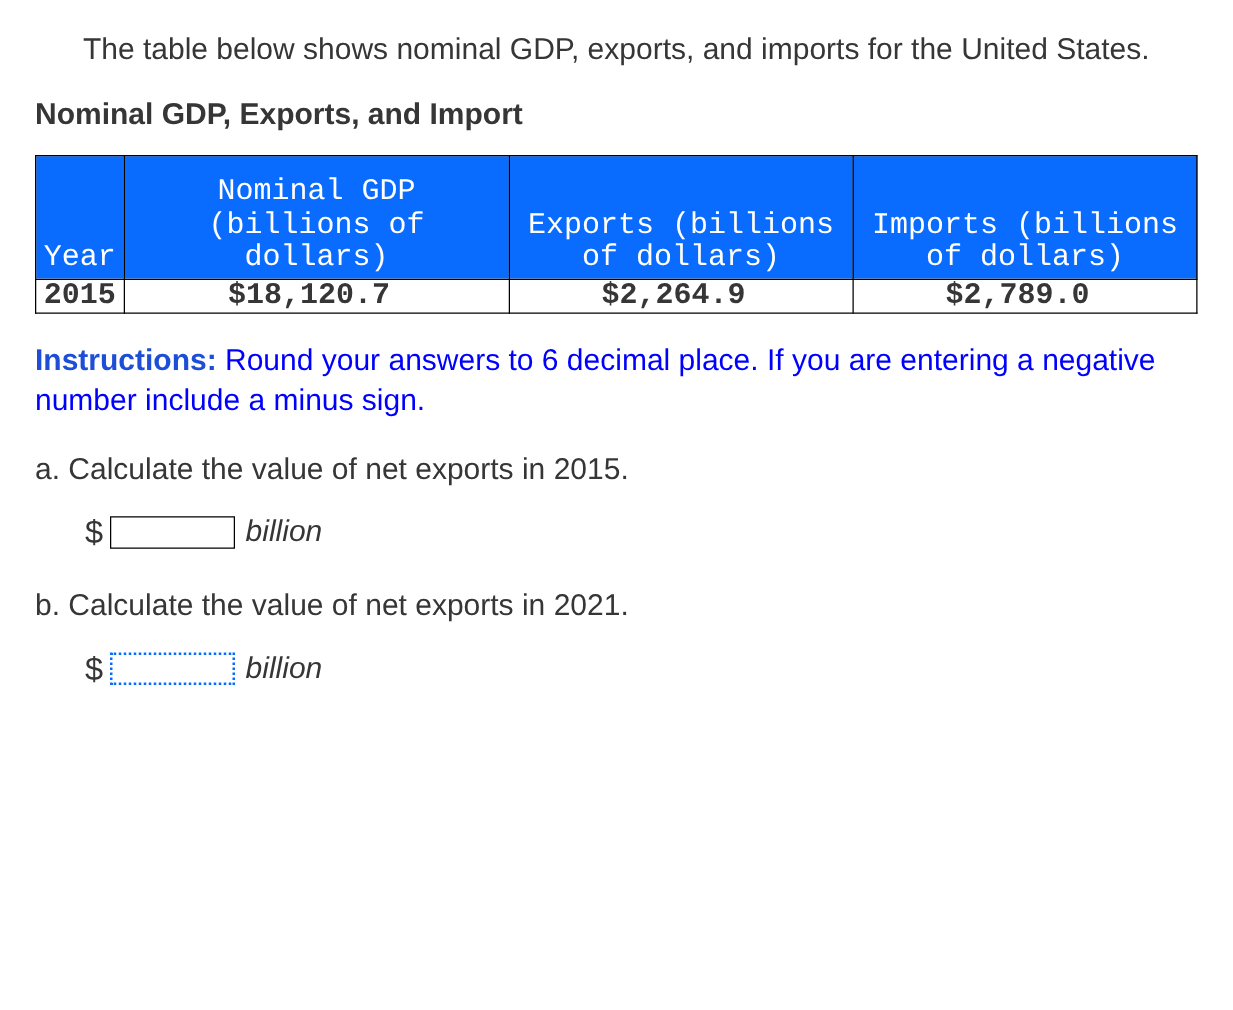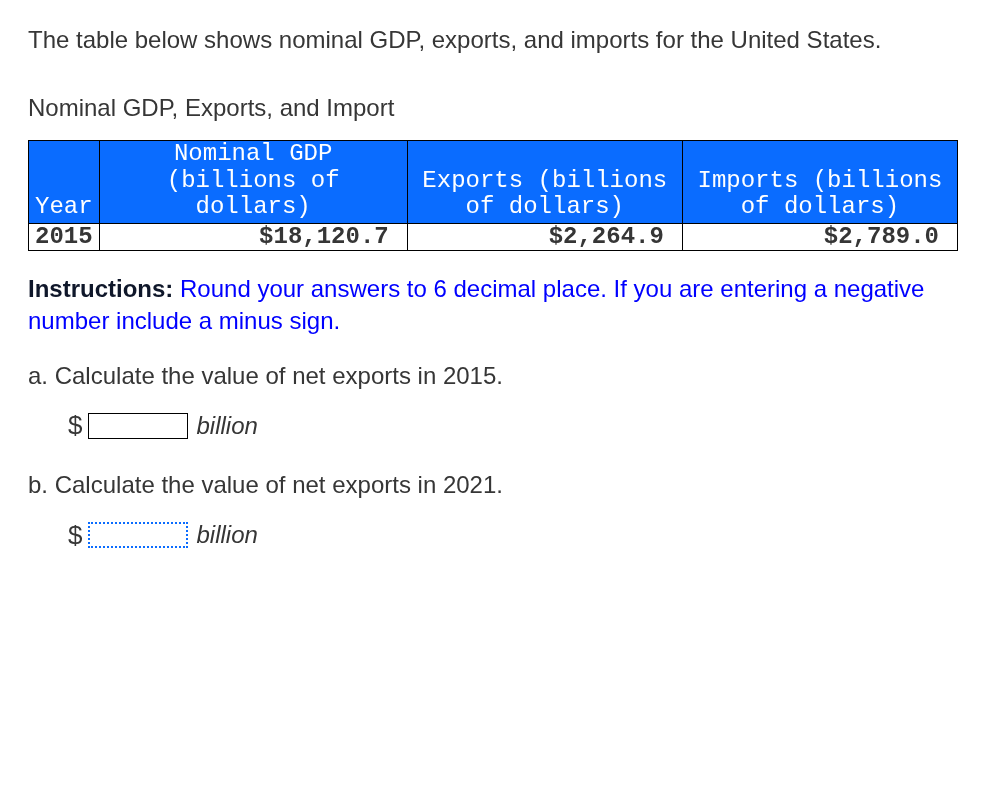--- a/index.html
+++ b/index.html
@@ -6,24 +6,25 @@
     margin: 0;
     padding: 24px 28px;
     font-family: Arial, Helvetica, sans-serif;
     font-size: 24px;
     color: #363636;
     width: 986px;
     box-sizing: border-box;
   }
   .intro {
     line-height: 1.35;
-    margin-bottom: 38px;
+    margin-bottom: 22px;
+    text-align: center;
   }
   .title {
-    font-weight: normal;
+    font-weight: bold;
     margin-bottom: 18px;
   }
   table.data {
     border-collapse: collapse;
     width: 100%;
     font-family: "Courier New", Courier, monospace;
     font-size: 24px;
     margin-bottom: 22px;
   }
   table.data th, table.data td {
@@ -31,38 +32,38 @@
     padding: 0 6px;
     line-height: 1.1;
     vertical-align: bottom;
     font-weight: bold;
   }
   table.data thead th {
     background: #0a6cff;
     color: #fff;
     font-weight: normal;
     text-align: center;
-    padding-top: 0;
+    padding-top: 16px;
     padding-bottom: 2px;
   }
   table.data tbody td {
     text-align: center;
     background: #fff;
   }
   table.data tbody td.num {
-    text-align: right;
+    text-align: center;
     padding-right: 18px;
   }
   .instructions {
     color: #0000ff;
     line-height: 1.35;
     margin-bottom: 22px;
   }
   .instructions .lead {
-    color: #0f172a;
+    color: #1d4ed8;
     font-weight: bold;
   }
   .question {
     margin-bottom: 18px;
     line-height: 1.35;
   }
   .answer-row {
     margin-left: 40px;
     margin-bottom: 28px;
     display: flex;

